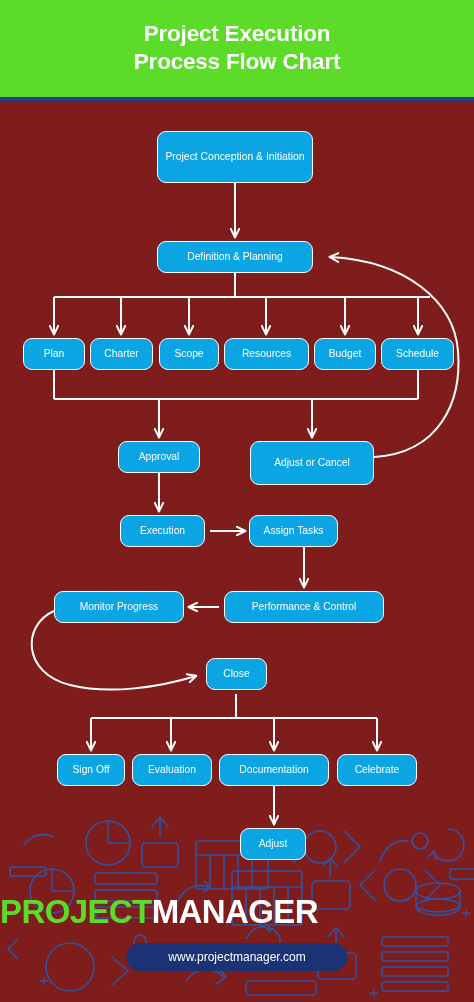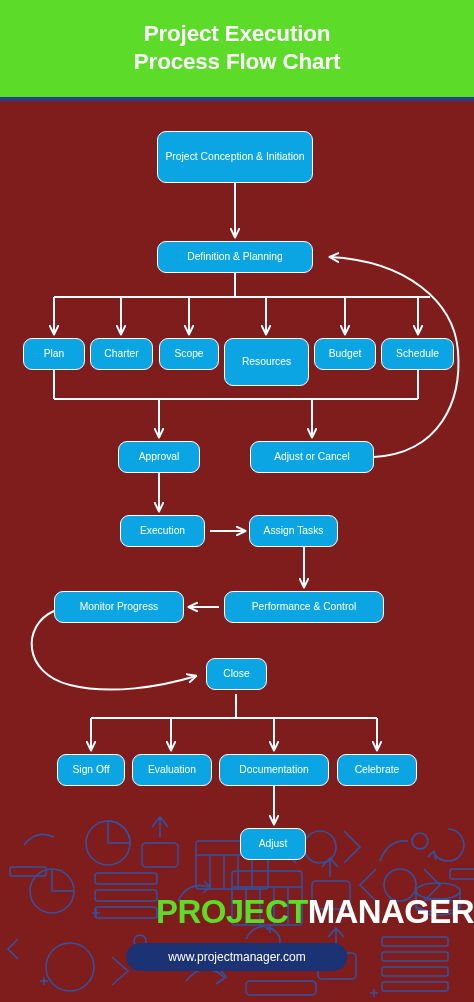--- a/index.html
+++ b/index.html
@@ -48,21 +48,21 @@
     white-space:nowrap;
   }
   .node.two-line{white-space:normal;font-size:10.4px;}
 
   
   .footer{
     position:absolute;left:0;bottom:0;width:474px;height:125px;
   }
   .logo{
     position:absolute;left:0;top:12px;width:474px;
-    text-align:right;
+    text-align:left;
     font-size:33px;font-weight:bold;letter-spacing:-0.6px;
   }
   .logo .p1{color:#5cdc28;}
   .logo .p2{color:#ffffff;}
   .url-pill{
     position:absolute;left:50%;transform:translateX(-50%);top:62px;
     background:#1b3375;
     border-radius:16px;
     padding:7px 42px;
     color:#ffffff;font-size:12px;
@@ -199,34 +199,34 @@
 
     <div class="node" style="left:23px;top:237px;width:62px;height:32px;">
       <span>Plan</span>
     </div>
     <div class="node" style="left:90px;top:237px;width:63px;height:32px;">
       <span>Charter</span>
     </div>
     <div class="node" style="left:159px;top:237px;width:60px;height:32px;">
       <span>Scope</span>
     </div>
-    <div class="node" style="left:224px;top:237px;width:85px;height:48px;">
+    <div class="node" style="left:224px;top:237px;width:85px;height:32px;">
       <span>Resources</span>
     </div>
     <div class="node" style="left:314px;top:237px;width:62px;height:32px;">
       <span>Budget</span>
     </div>
     <div class="node" style="left:381px;top:237px;width:73px;height:32px;">
       <span>Schedule</span>
     </div>
 
     <div class="node" style="left:118px;top:340px;width:82px;height:32px;">
       <span>Approval</span>
     </div>
-    <div class="node" style="left:250px;top:340px;width:124px;height:32px;">
+    <div class="node" style="left:250px;top:340px;width:124px;height:44px;">
       <span>Adjust or Cancel</span>
     </div>
 
     <div class="node" style="left:120px;top:414px;width:85px;height:32px;">
       <span>Execution</span>
     </div>
     <div class="node" style="left:249px;top:414px;width:89px;height:32px;">
       <span>Assign Tasks</span>
     </div>
 

